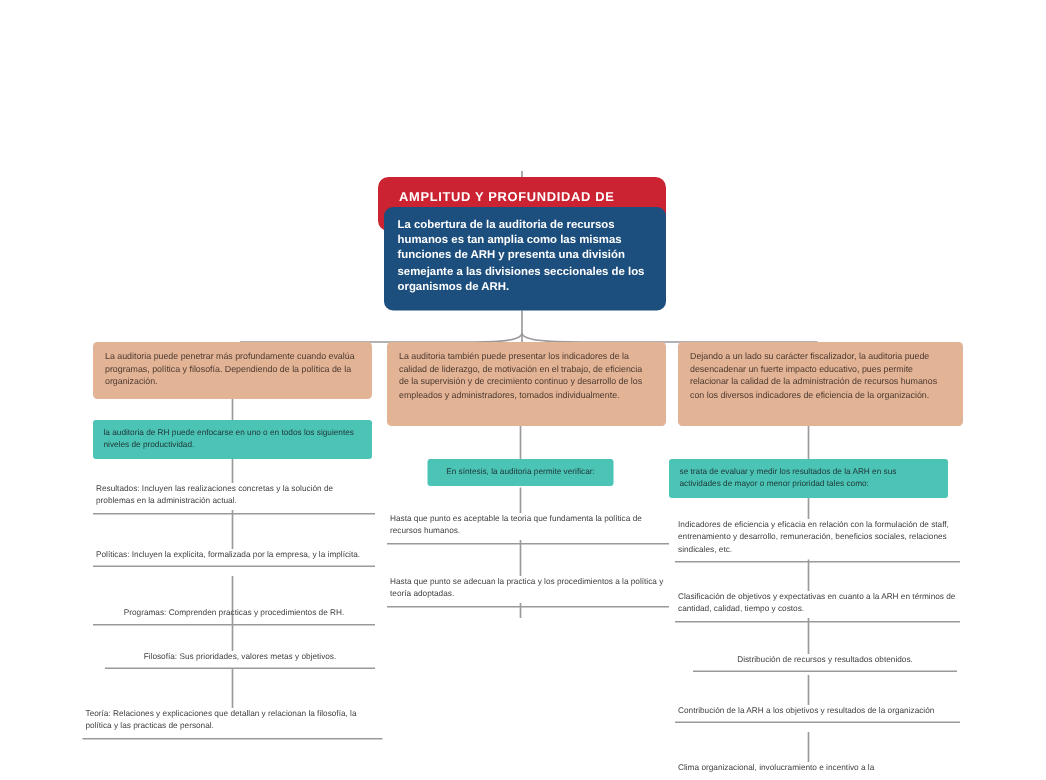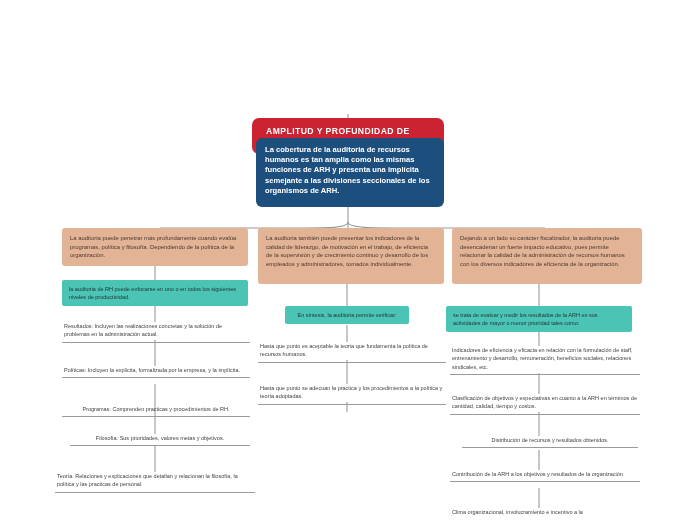--- a/index.html
+++ b/index.html
@@ -97,21 +97,21 @@
       <line x1="539" y1="450" x2="539" y2="470"></line>
       <line x1="539" y1="488" x2="539" y2="508"></line>
     </g>
   </svg>
 
   <div class="node root">
     <span>AMPLITUD Y PROFUNDIDAD DE ACCION DE LA AUDITORIA</span>
   </div>
 
   <div class="node blue">
-    <span>La cobertura de la auditoria de recursos humanos es tan amplia como las mismas funciones de ARH y presenta una implícita semejante a las divisiones seccionales de los organismos de ARH.</span>
+    <span>La cobertura de la auditoria de recursos humanos es tan amplia como las mismas funciones de ARH y presenta una división semejante a las divisiones seccionales de los organismos de ARH.</span>
   </div>
 
   <div class="node tan tan-a">
     <span>La auditoria puede penetrar más profundamente cuando evalúa programas, política y filosofía. Dependiendo de la política de la organización.</span>
   </div>
   <div class="node teal teal-a">
     <span>la auditoria de RH puede enfocarse en uno o en todos los siguientes niveles de productividad.</span>
   </div>
 
   <div class="leaf left" style="left:62px;top:322px;width:188px;">

